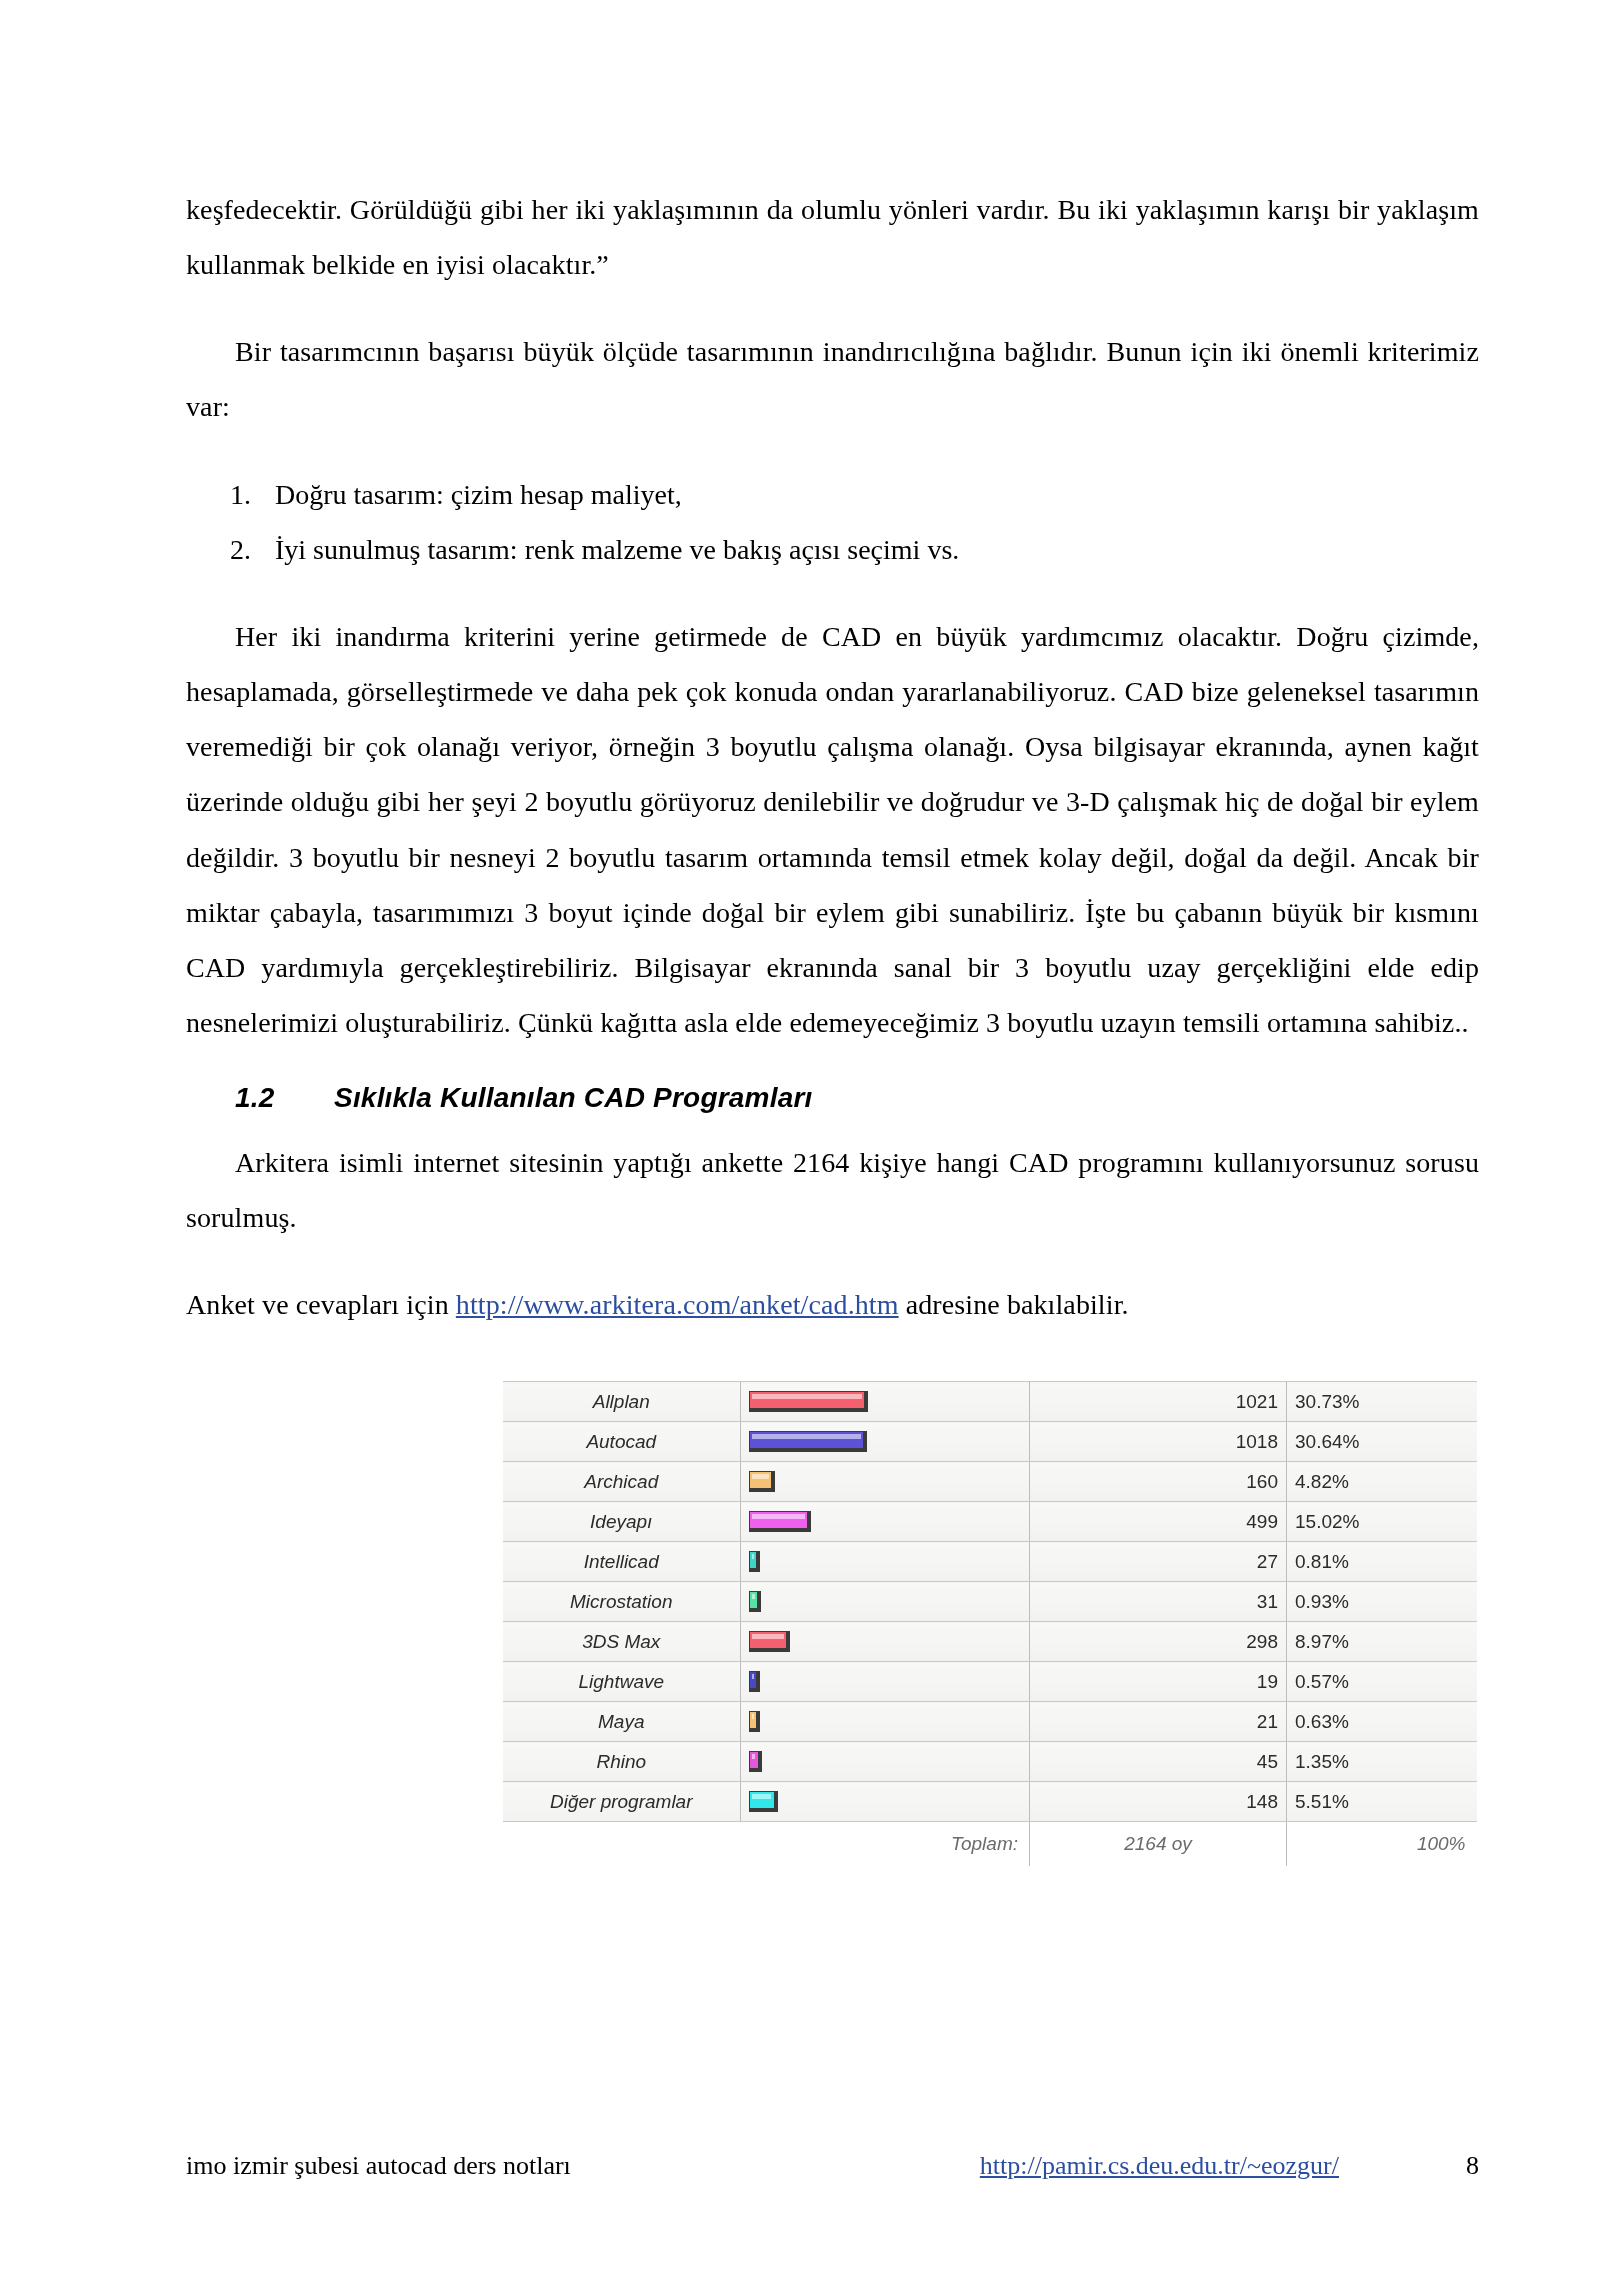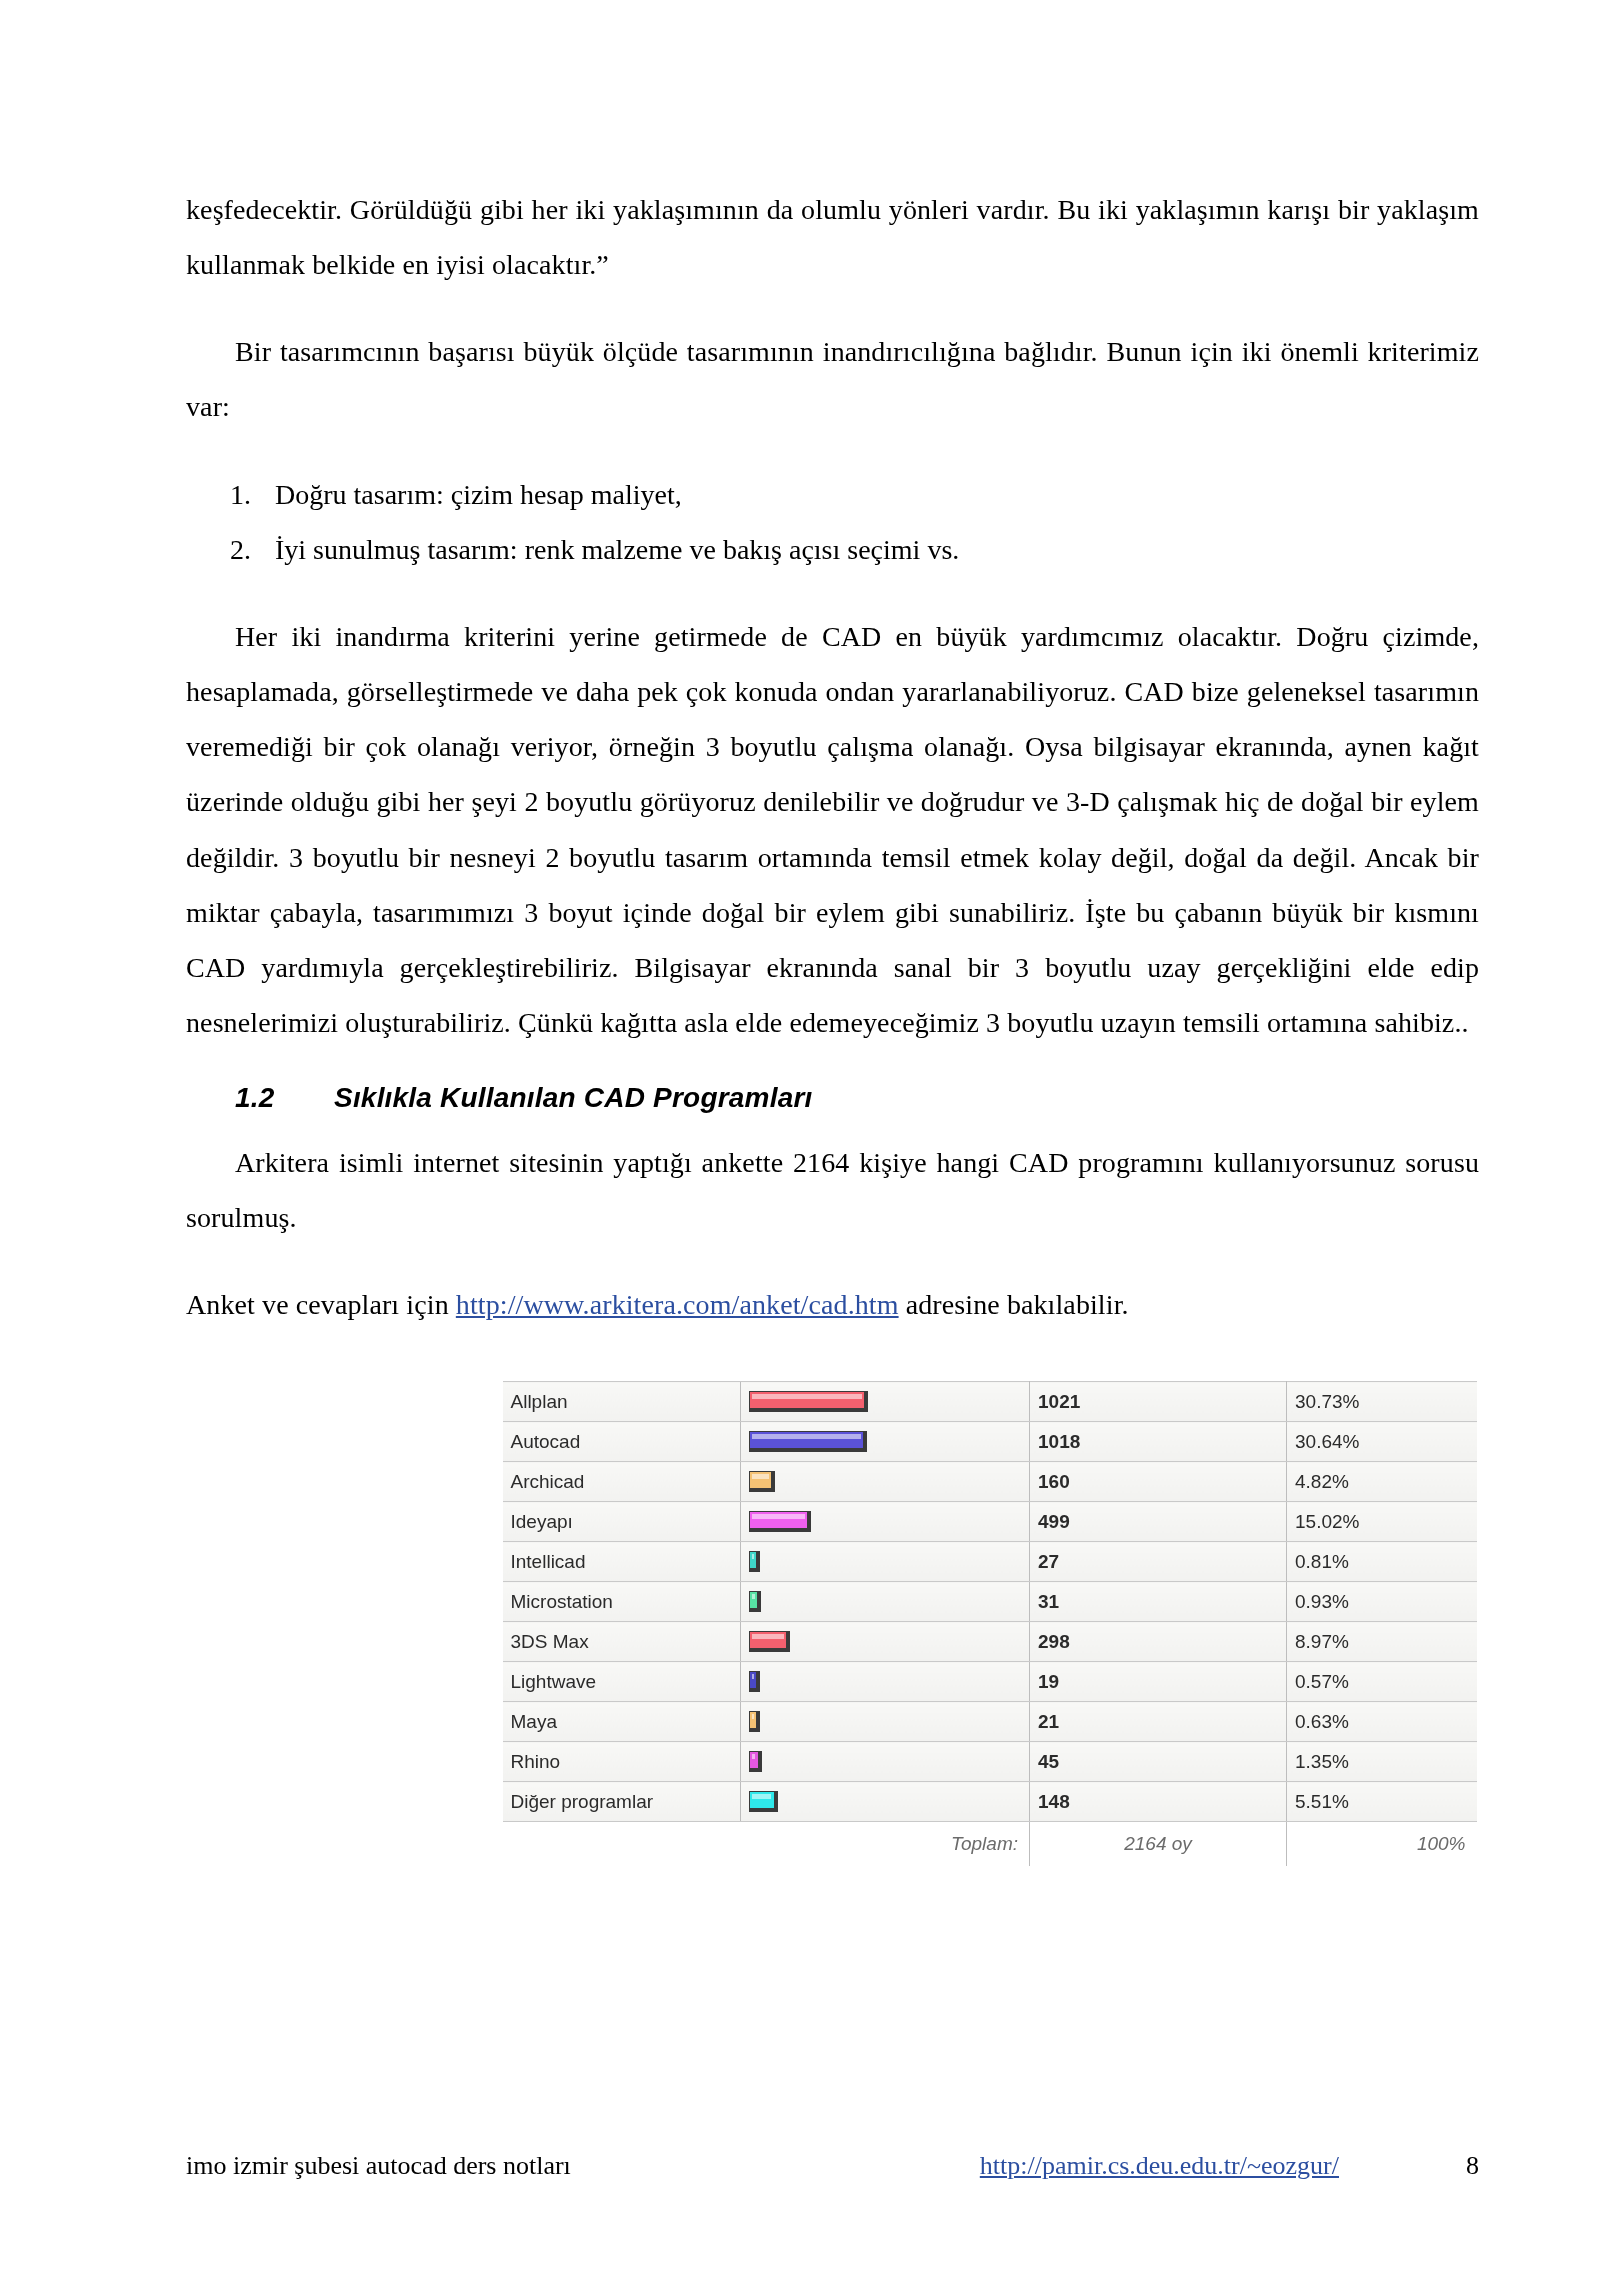--- a/index.html
+++ b/index.html
@@ -82,36 +82,36 @@
     border-top: 1.6px solid #c9c9c9;
     border-bottom: 1.6px solid #c9c9c9;
     height: 40px;
     font-size: 19px;
     color: #2b2b2b;
     background: linear-gradient(180deg,#f8f8f6 0%,#f2f2f0 100%);
     padding: 0 8px;
   }
   td.c-label {
     width: 238px;
-    text-align: left;
+    text-align: center;
     padding-right: 9.5px;
     white-space: nowrap;
+    font-style: italic;
   }
   td.c-bar {
     width: 289px;
     border-left: 1.6px solid #bdbdbd;
     border-right: 1.6px solid #bdbdbd;
     padding-left: 6.3px;
   }
   td.c-votes {
     width: 257px;
-    text-align: left;
+    text-align: right;
     padding-left: 17.4px;
     border-right: 1.6px solid #bdbdbd;
-    font-weight: bold;
   }
   td.c-pct {
     width: 190px;
     text-align: left;
     padding-left: 28.5px;
   }
   .bar {
     height: 20.6px;
     min-width: 11px;
     border: 1.6px solid #3a3a3a;

